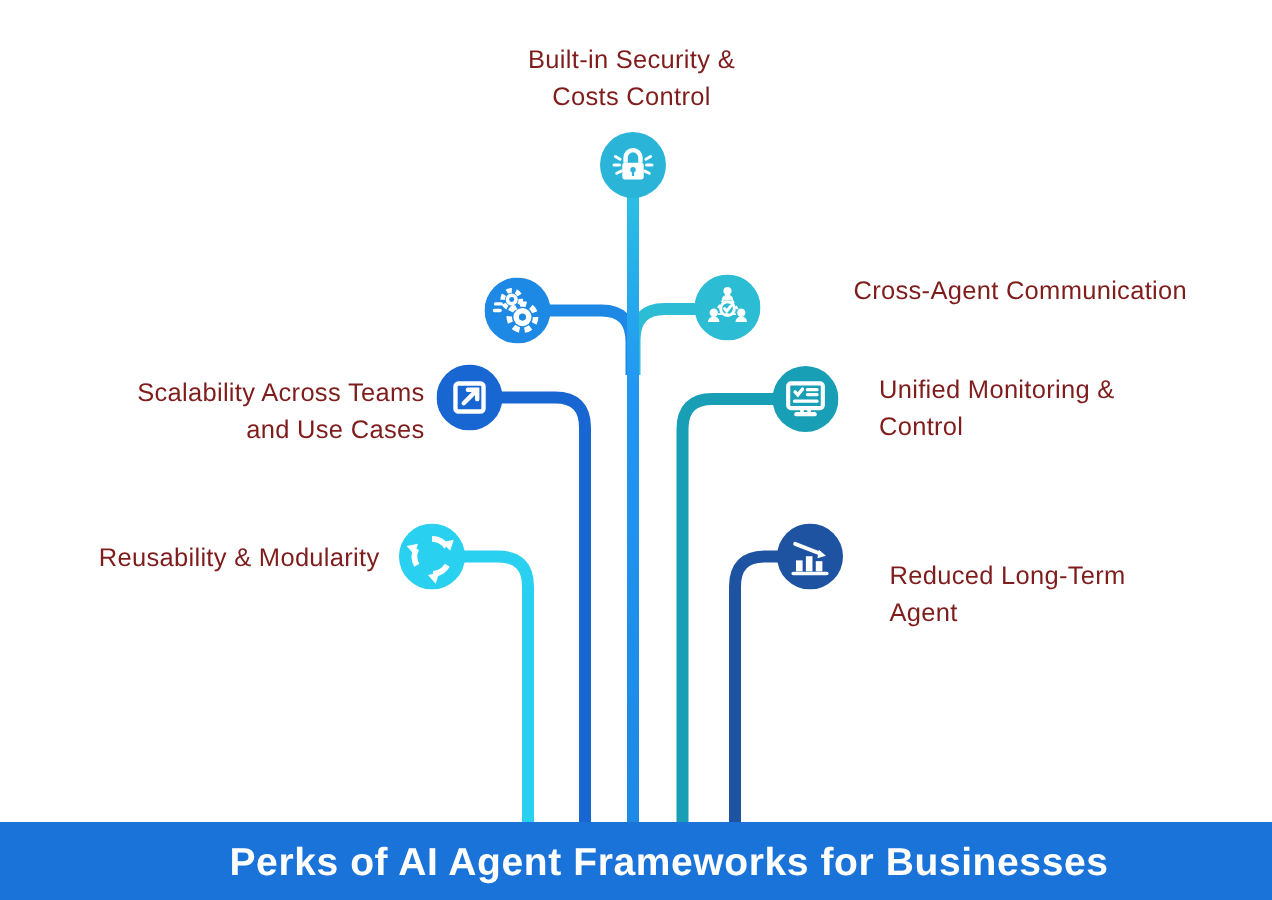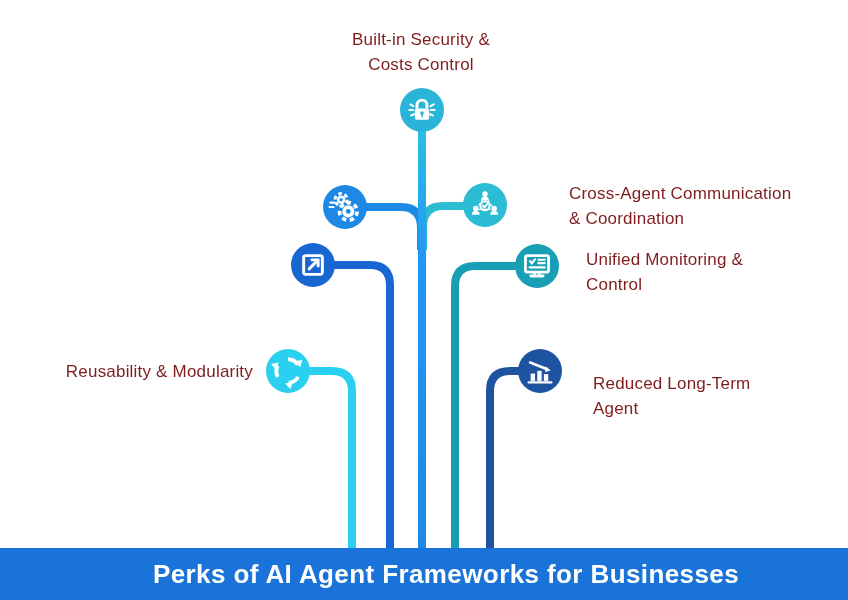--- a/index.html
+++ b/index.html
@@ -89,29 +89,32 @@
       <circle cx="7" cy="13.9" r="1.5"></circle>
         <path d="M4.9 17.3 a2.1 2.1 0 0 1 4.2 0 z"></path>
       <circle cx="17" cy="13.9" r="1.5"></circle>
         <path d="M14.9 17.3 a2.1 2.1 0 0 1 4.2 0 z"></path>
     </g>
     <circle cx="12" cy="12.4" r="2.5" fill="none" stroke="#fff" stroke-width="1.1"></circle>
     <path d="M10.9 12.4 l.8 .9 l1.5 -1.8" fill="none" stroke="#fff" stroke-width="1.1" stroke-linecap="round"></path>
   </svg>
   <div class="lbl lbl-cross">
     <span>Cross-Agent Communication</span><br>
-    <span>&amp; Coordination</span>
   </div>
 
   <svg class="node-icon" style="left:291px;top:243px" width="44" height="44" viewBox="0 0 24 24">
     <circle cx="12" cy="12" r="12" fill="#1766d1"></circle>
     <rect x="6.9" y="6.9" width="10.2" height="10.2" rx="1.1" fill="none" stroke="#fff" stroke-width="1.6"></rect>
     <path d="M9.9 14.1 L14.4 9.6" fill="none" stroke="#fff" stroke-width="1.6" stroke-linecap="round"></path>
     <path d="M11.4 9.2 H14.8 V12.6" fill="none" stroke="#fff" stroke-width="1.6" stroke-linecap="round"></path>
   </svg>
+  <div class="lbl lbl-scal">
+    <span>Scalability Across Teams</span><br>
+    <span>and Use Cases</span>
+  </div>
 
   <svg class="node-icon" style="left:515px;top:244px" width="44" height="44" viewBox="0 0 24 24">
     <circle cx="12" cy="12" r="12" fill="#189fb5"></circle>
     <rect x="5.7" y="6.3" width="12.6" height="9" rx="1" fill="none" stroke="#fff" stroke-width="1.5"></rect>
     <path d="M8.2 9.4 l1 1.1 l1.7 -2.1" fill="none" stroke="#fff" stroke-width="1.2" stroke-linecap="round"></path>
     <path d="M12.7 8.6 h3.5 M12.7 10.4 h3.5 M8 12.8 h8.2" stroke="#fff" stroke-width="1.2" stroke-linecap="round"></path>
     <path d="M10.7 15.3 v1.5 M13.3 15.3 v1.5" stroke="#fff" stroke-width="1.3"></path>
     <path d="M8.7 17.5 h6.6" stroke="#fff" stroke-width="1.6" stroke-linecap="round"></path>
   </svg>
   <div class="lbl lbl-unified">

